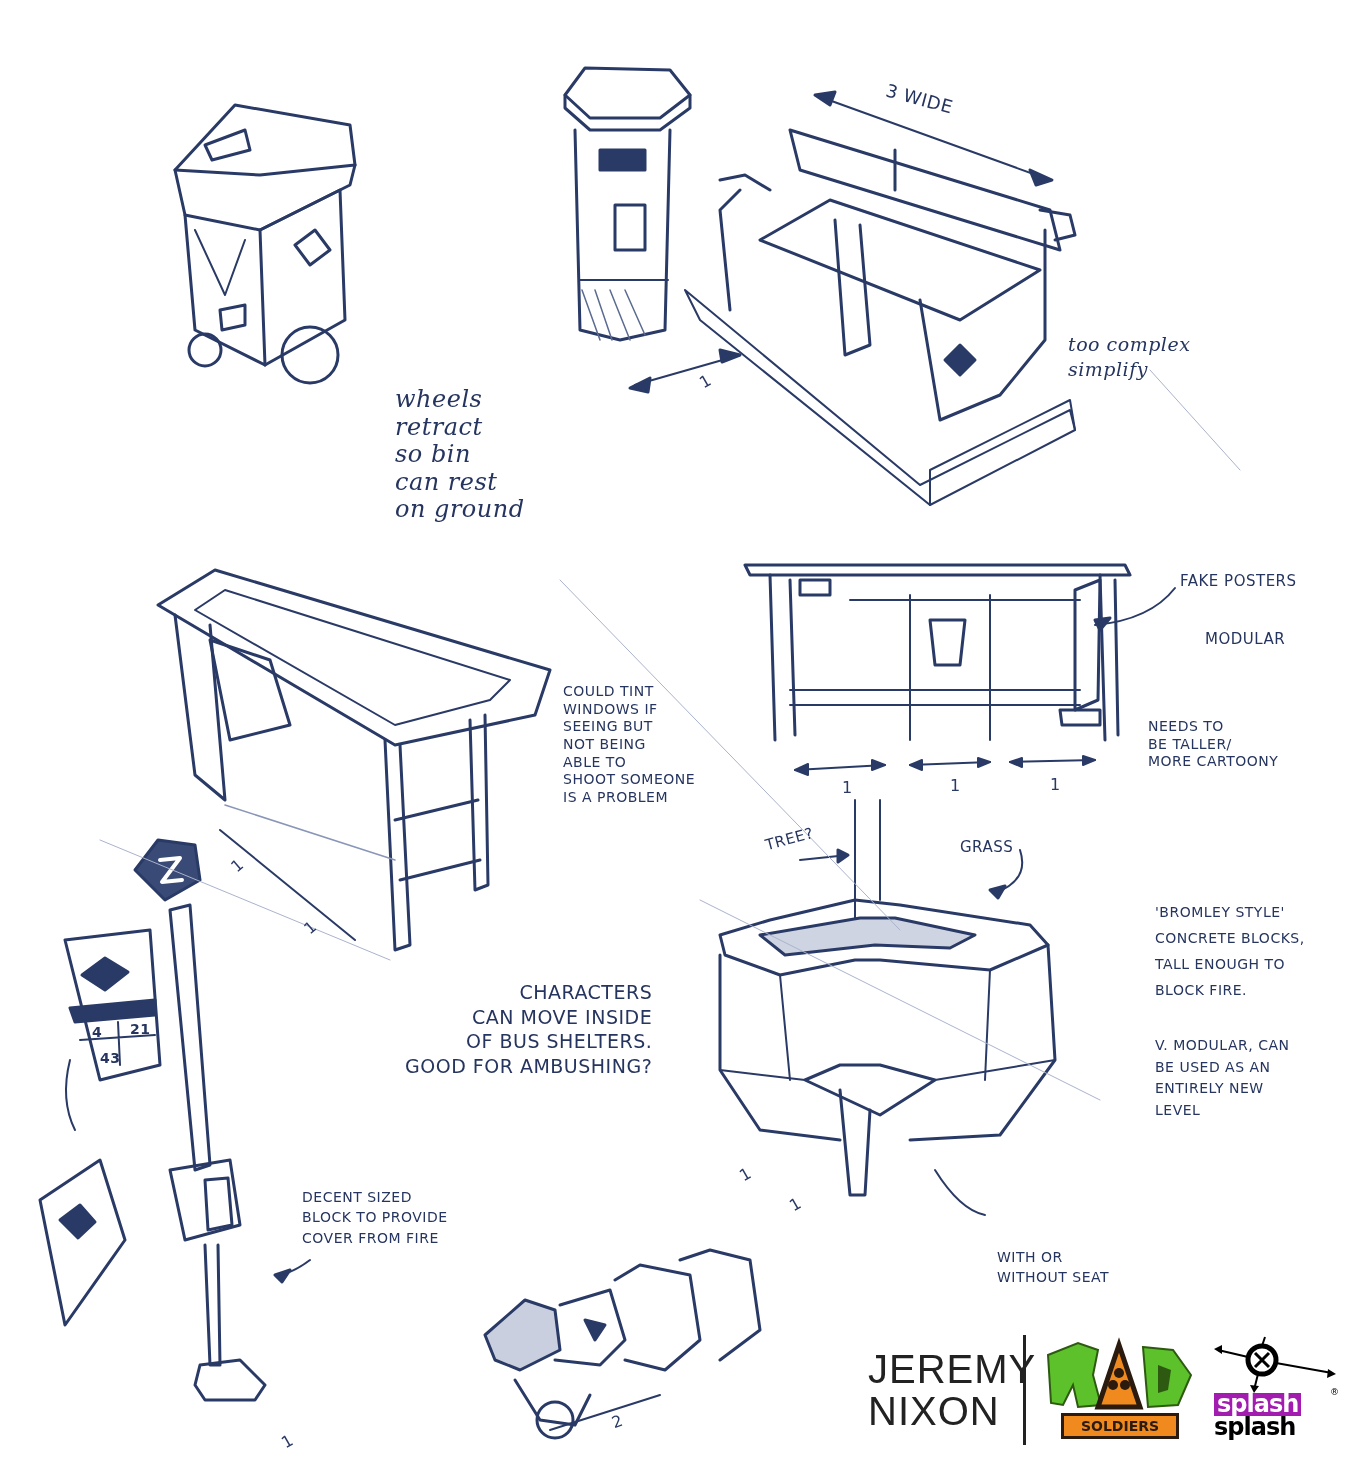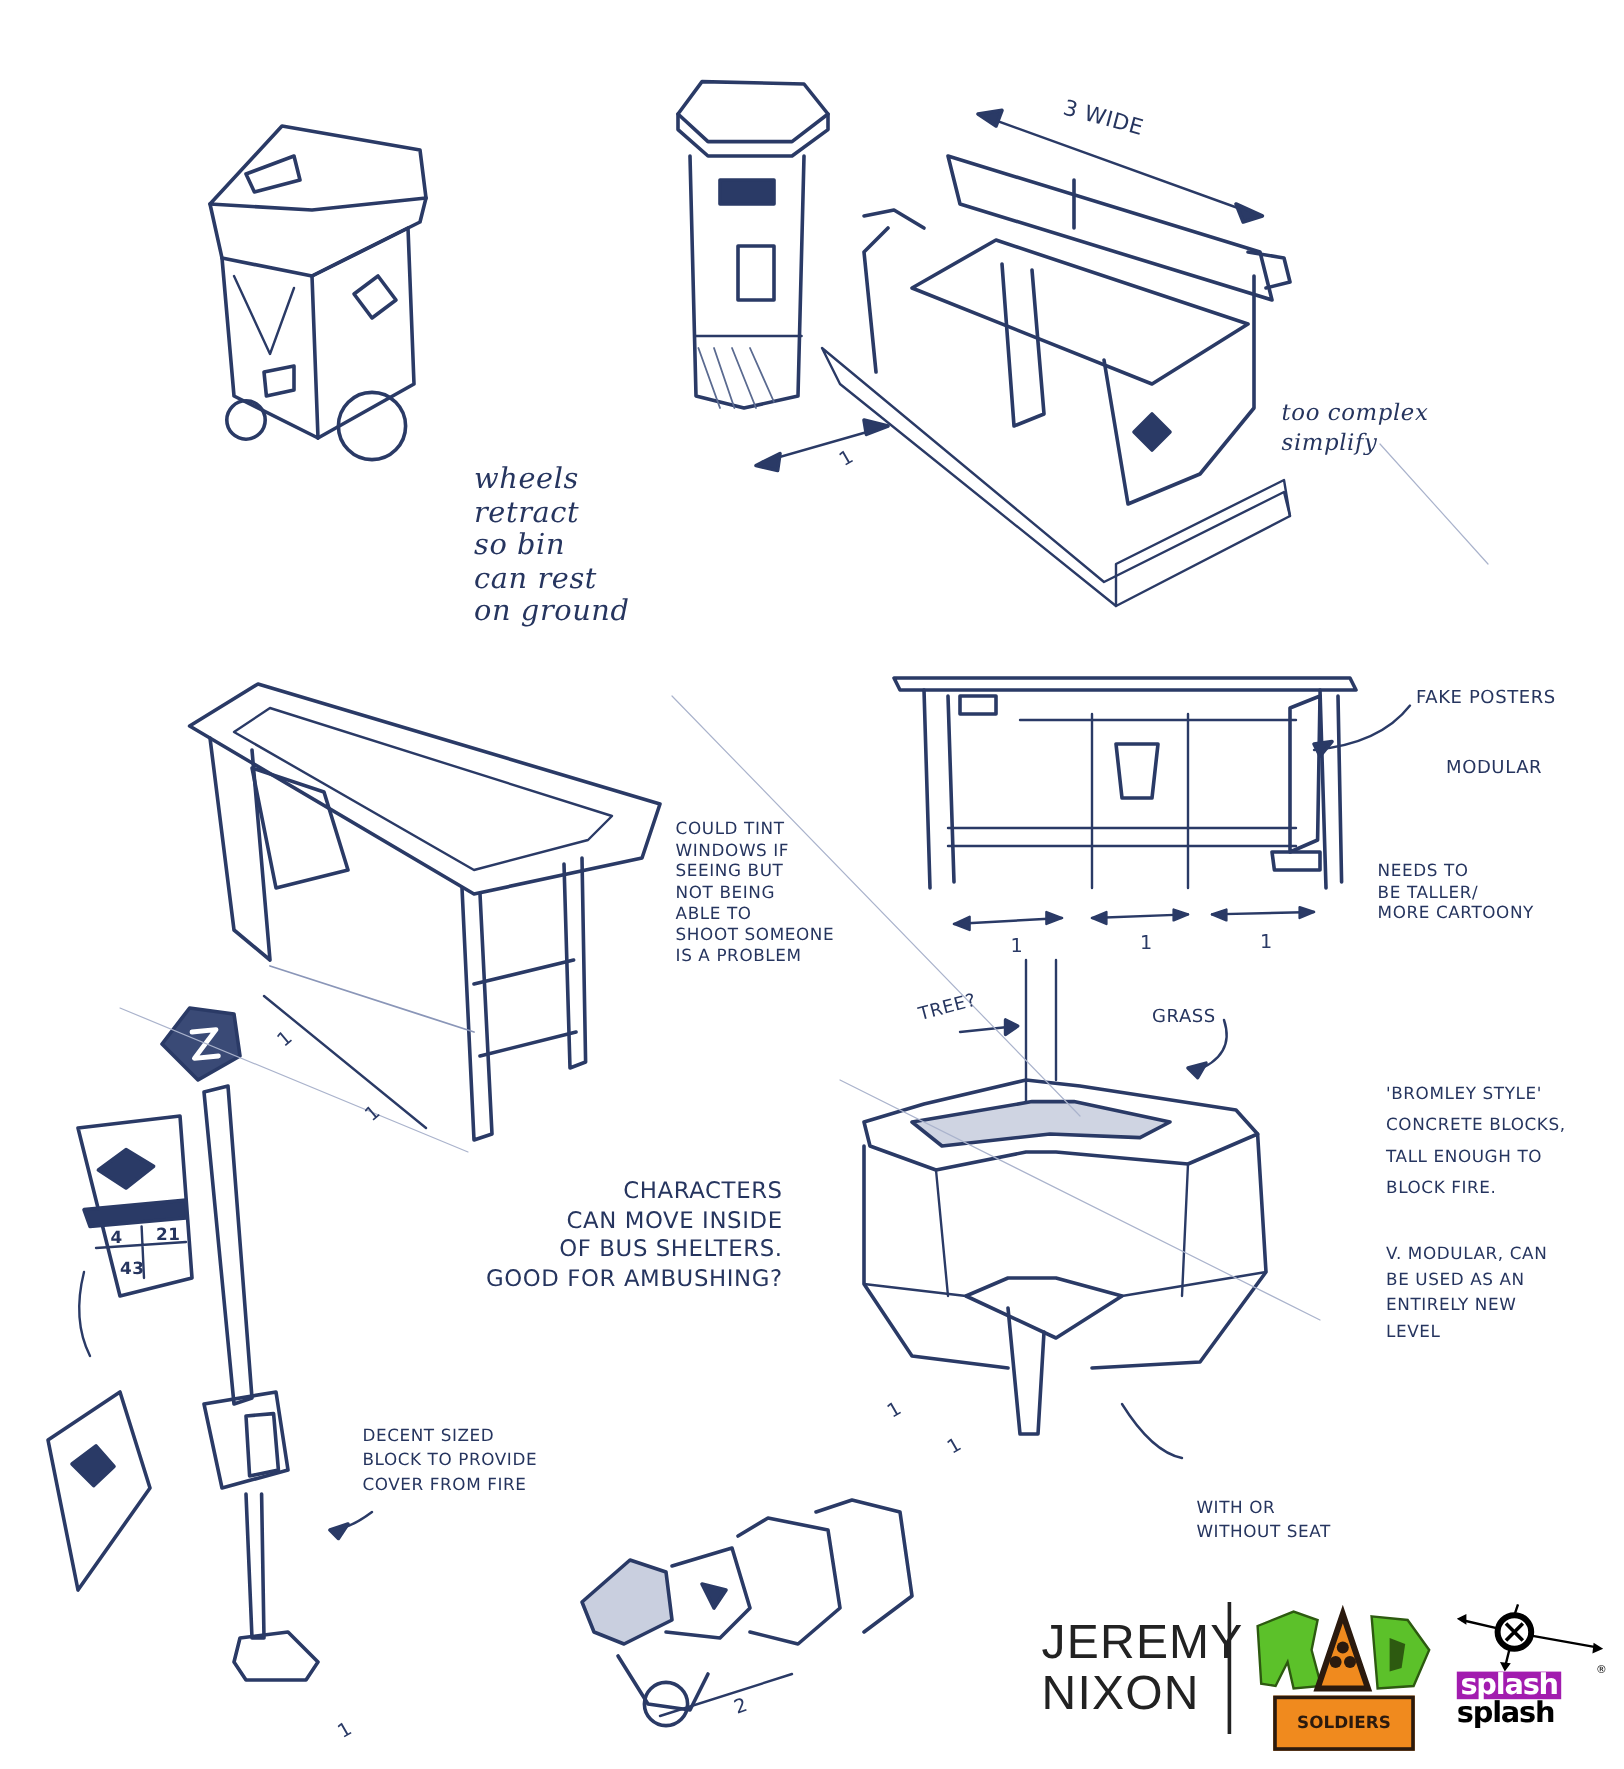--- a/index.html
+++ b/index.html
@@ -10,21 +10,21 @@
   .note { position: absolute; font-family: "DejaVu Sans", sans-serif;
           color: #26355f; letter-spacing: 0.5px; line-height: 1.25; white-space: pre-line; }
   .note.caps { text-transform: uppercase; font-size: 15px; }
   .note.script { font-size: 20px; font-style: italic; font-family: "DejaVu Serif", serif; }
   .dim { position: absolute; font-size: 16px; color: #2a3a66; }
   .signature { position: absolute; left: 868px; top: 1348px; font-family: "Liberation Sans", sans-serif;
                font-weight: 300; font-size: 40px; line-height: 1.05; color: #222; letter-spacing: 1px; }
   .sig-divider { position: absolute; left: 1023px; top: 1335px; width: 3px; height: 110px; background: #222; }
   .rad-logo { position: absolute; left: 1043px; top: 1335px; width: 152px; height: 112px; }
   .rad-letters { position: absolute; left: 0; top: 0; width: 152px; height: 80px; }
-  .rad-banner { position: absolute; left: 18px; top: 78px; width: 118px; height: 46px; background: #f08a1e;
+  .rad-banner { position: absolute; left: 18px; top: 78px; width: 118px; height: 26px; background: #f08a1e;
                 border: 3px solid #2b1a0e; box-sizing: border-box; display: flex; align-items: center;
                 justify-content: center; font-family: "DejaVu Sans", sans-serif; font-weight: bold;
                 font-size: 14px; color: #2b1a0e; }
   .splash-logo { position: absolute; left: 1210px; top: 1335px; width: 130px; height: 112px; }
   .splash-text { position: absolute; left: 4px; top: 58px; font-family: "DejaVu Sans", sans-serif;
                  font-weight: bold; font-size: 24px; line-height: 0.95; color: #000; letter-spacing: -1px; }
   .splash-text .sp { background: #a21caf; color: #fff; padding: 0 3px; display: inline-block; }
   .reg { position: absolute; left: 120px; top: 52px; font-size: 9px; color: #000; }
 </style>
 </head>

